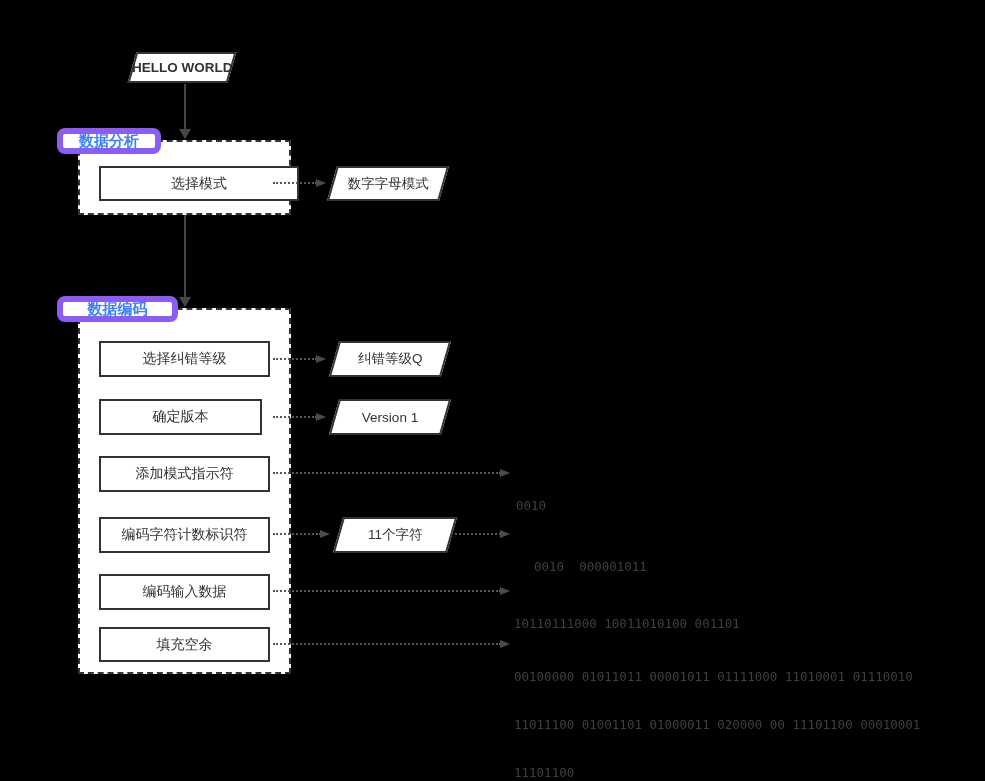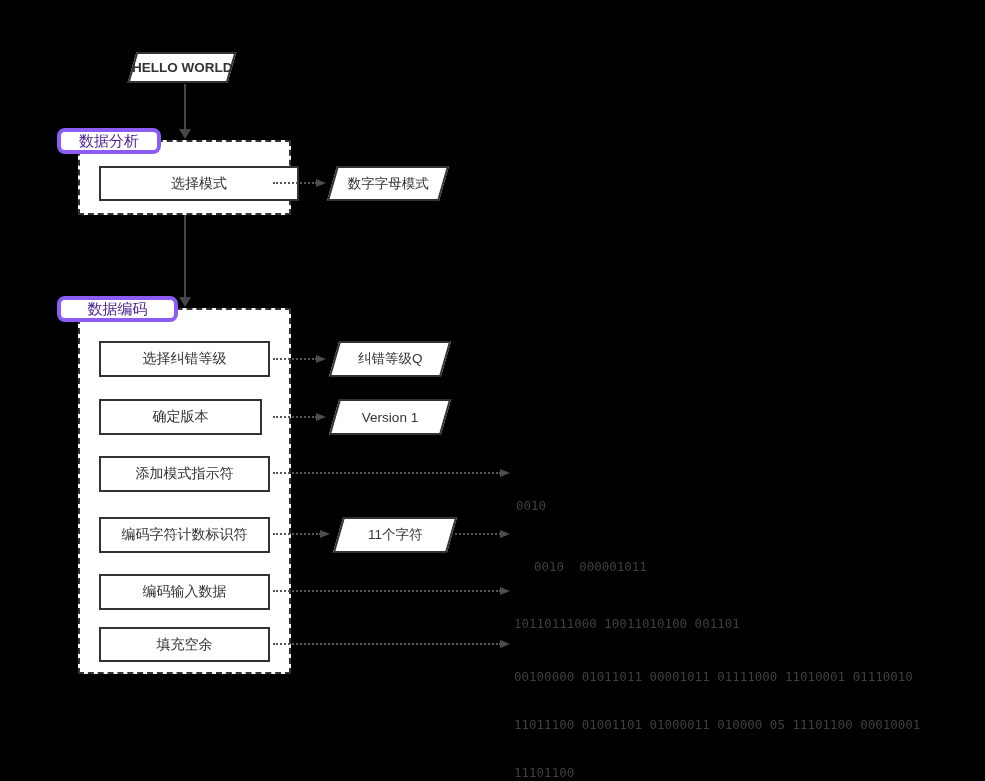--- a/index.html
+++ b/index.html
@@ -4,23 +4,23 @@
 <style>
   html,body{margin:0;padding:0;background:#000;}
   body{font-family:"Liberation Sans", sans-serif;}
   .canvas{position:relative;width:985px;height:781px;background:#000000;overflow:hidden;}
   *{box-sizing:border-box;}
 
   
   .group{position:absolute;background:#ffffff;border:2px dashed #333333;z-index:1;}
 
   
-  .tab{position:absolute;background:#ffffff;border:4px solid #8b5cf6;border-radius:8px;
+  .tab{position:absolute;background:#ffffff;border:6px solid #8b5cf6;border-radius:8px;
        display:flex;align-items:center;justify-content:center;
-       font-size:15px;font-weight:normal;color:#4c1d95;z-index:3;}
+       font-size:15px;font-weight:bold;color:#3b82f6;z-index:3;}
 
   
   .step{position:absolute;background:#ffffff;border:2px solid #333333;
         display:flex;align-items:center;justify-content:center;
         font-size:14px;color:#333333;z-index:2;}
 
   
   .pgram{position:absolute;background:#ffffff;border:2px solid #333333;
          transform:skewX(-16deg);display:flex;align-items:center;justify-content:center;
          font-size:13.5px;color:#333333;z-index:2;}
@@ -115,17 +115,17 @@
   <div class="bits" style="left:514px;top:584px;">
     <div>10110111000 10011010100 001101</div>
   </div>
 
   <div class="step" style="left:99px;top:627px;width:171px;height:35px;">
     <span>填充空余</span>
   </div>
   <div class="dotline" style="left:273px;top:643px;width:228px;"></div>
   <div class="bits" style="left:514px;top:637px;">
     <div>00100000 01011011 00001011 01111000 11010001 01110010</div>
-    <div>11011100 01001101 01000011 010000 05 11101100 00010001</div>
+    <div>11011100 01001101 01000011 020000 00 11101100 00010001</div>
     <div>11101100</div>
   </div>
 
 </div>
 
 </body></html>

